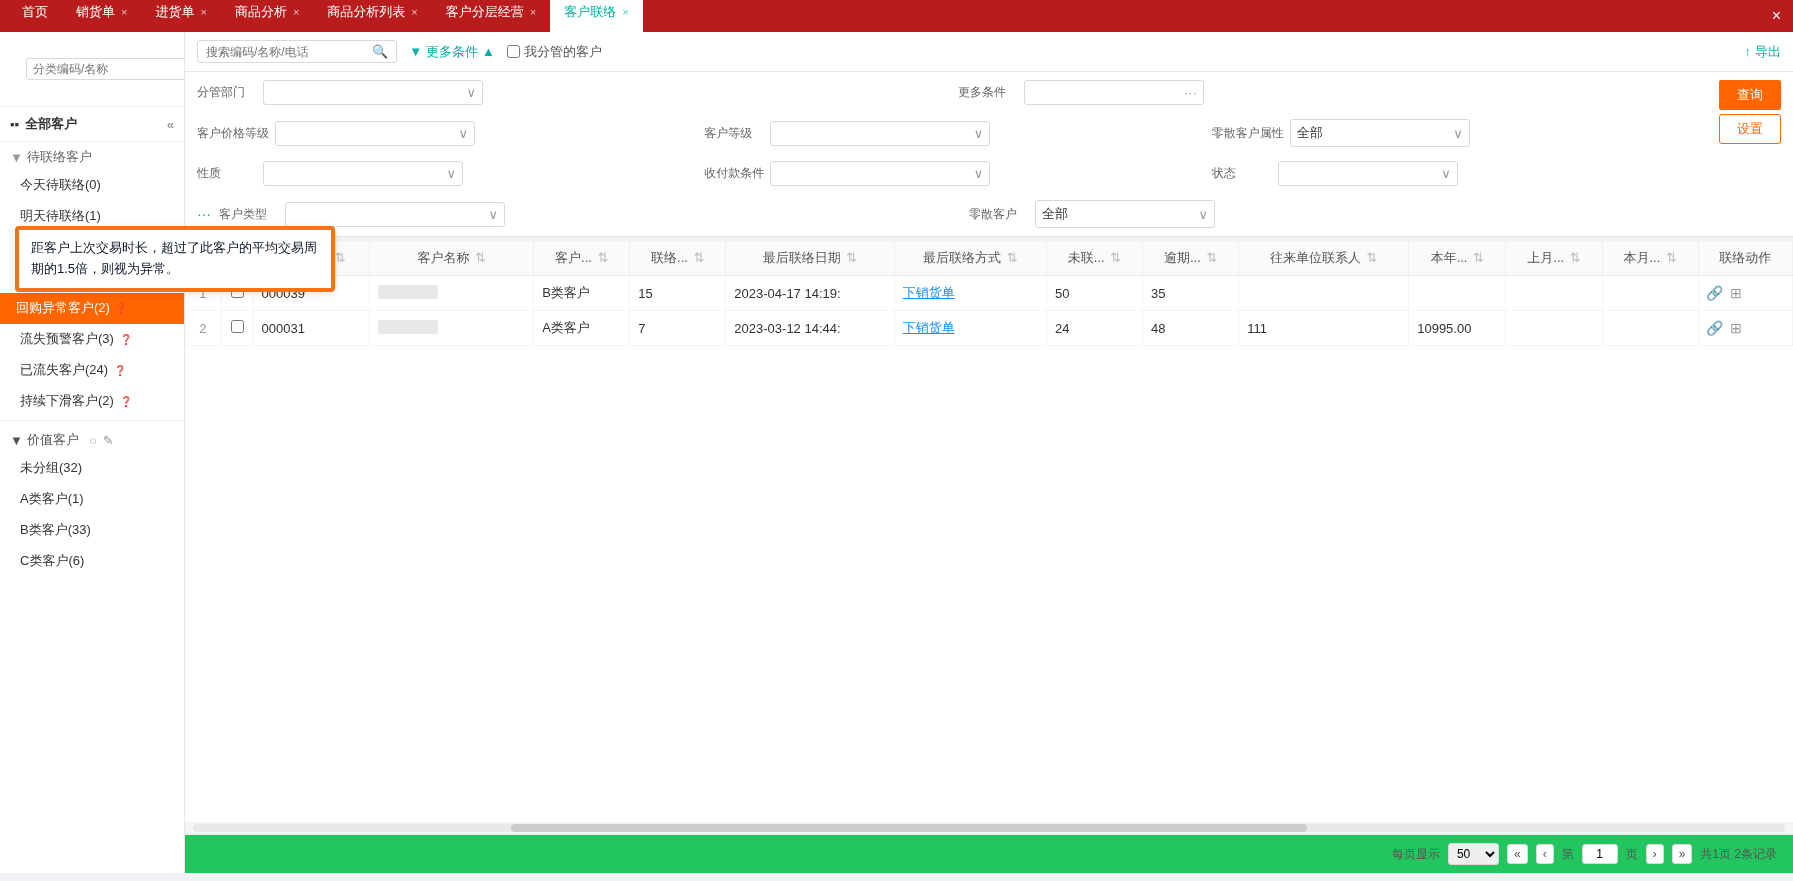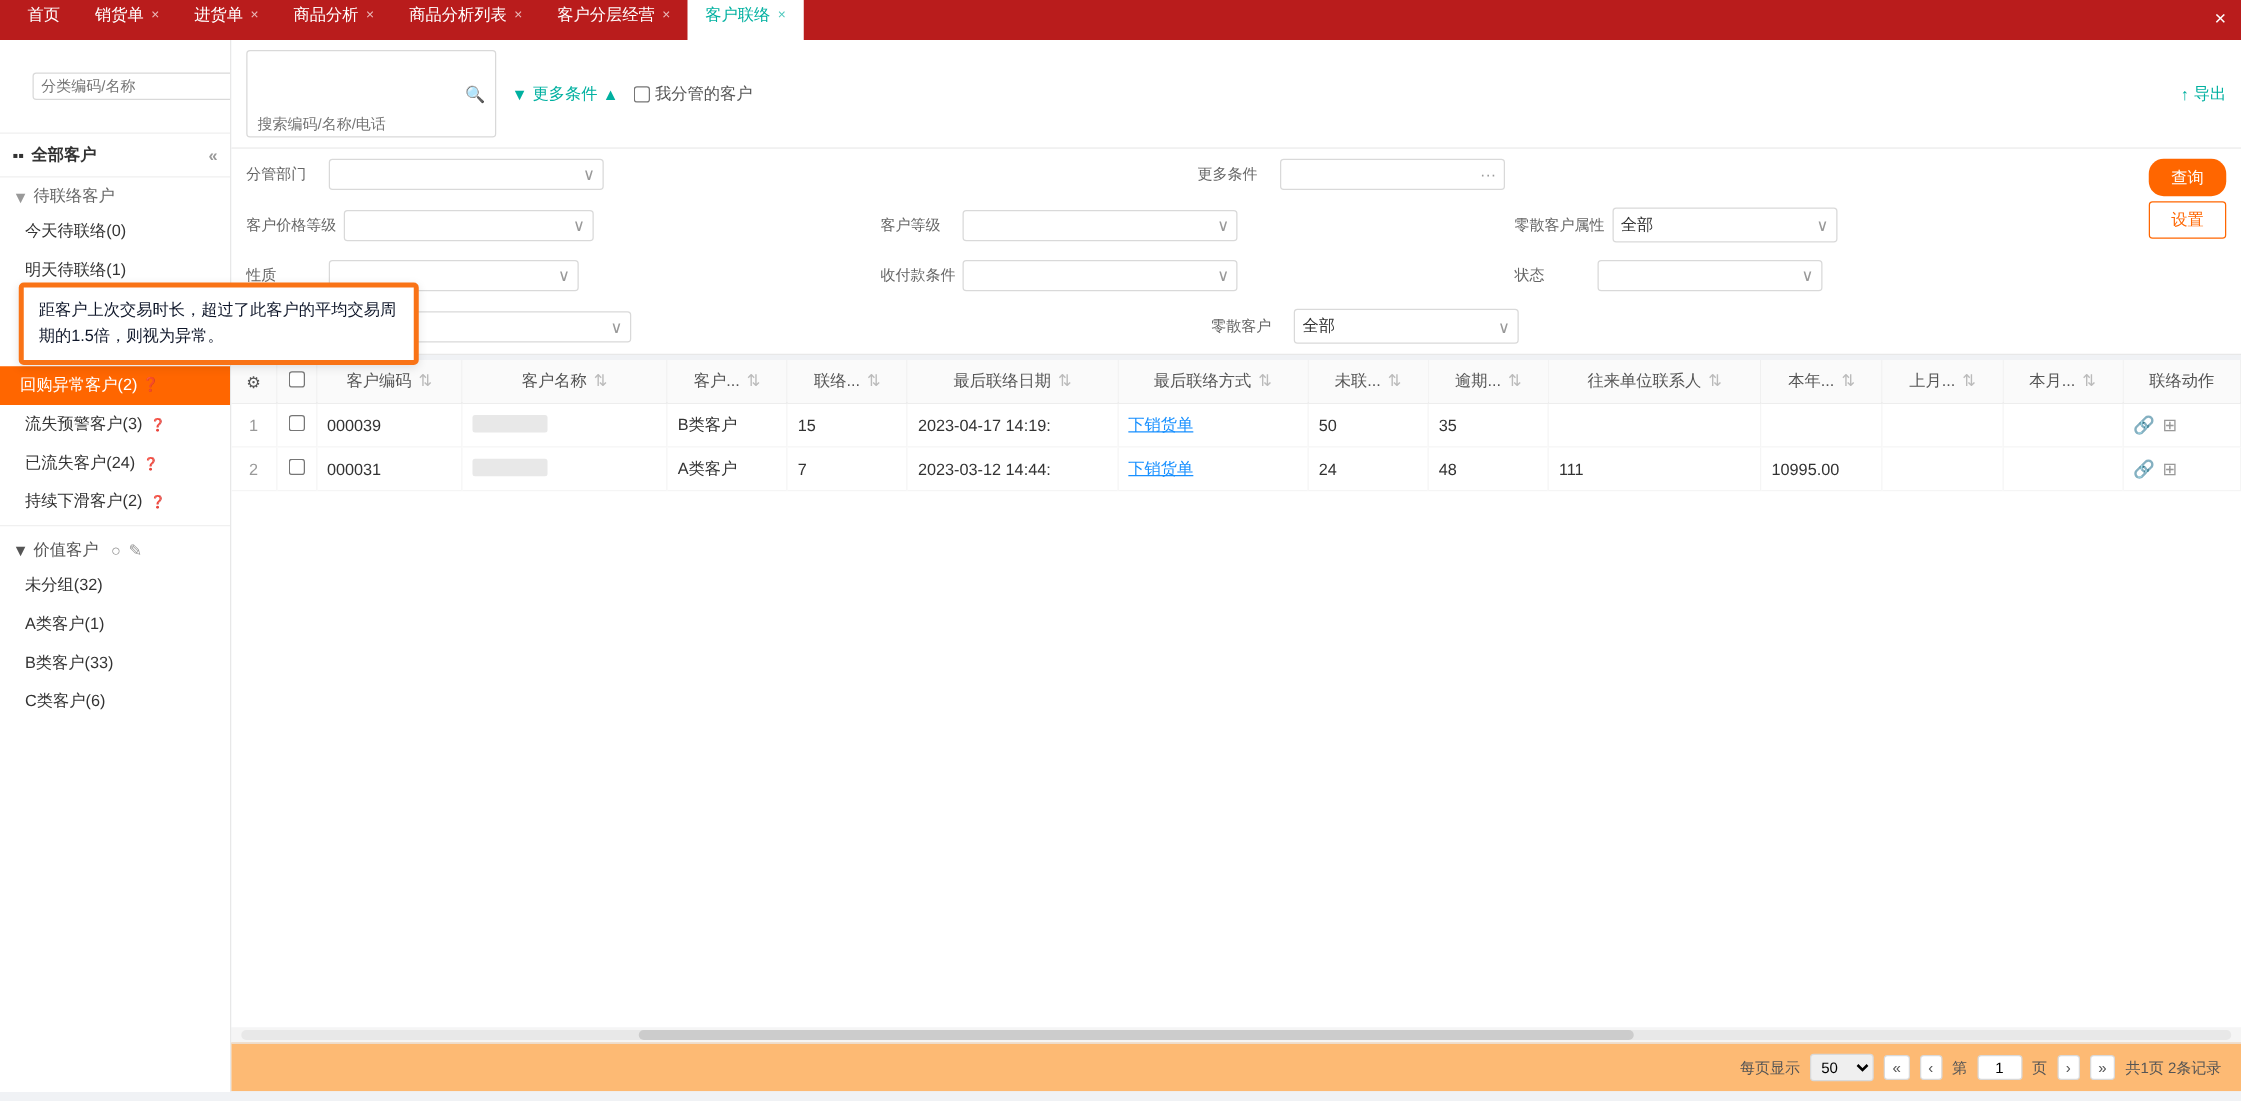--- a/index.html
+++ b/index.html
@@ -128,21 +128,20 @@
       border-radius: 3px;
       padding: 3px 8px;
       min-width: 200px;
       gap: 6px;
     }
     .filter-search input {
       border: none;
       outline: none;
       font-size: 12px;
       width: 160px;
-      margin-top: 48px;
     }
     .filter-more {
       display: flex;
       align-items: center;
       gap: 4px;
       color: #00b0a0;
       cursor: pointer;
       font-size: 12px;
       white-space: nowrap;
     }
@@ -210,21 +209,21 @@
       border-radius: 3px;
       padding: 4px 6px;
       font-size: 12px;
       outline: none;
       min-width: 120px;
     }
     .btn-query {
       background: #ff6600;
       color: white;
       border: none;
-      border-radius: 12px;
+      border-radius: 2px;
       padding: 6px 18px;
       cursor: pointer;
       font-size: 13px;
       white-space: nowrap;
     }
     .btn-settings {
       background: white;
       color: #ff6600;
       border: 1px solid #ff6600;
       border-radius: 3px;
@@ -281,21 +280,21 @@
       color: #333;
       border-right: 1px solid #f5f5f5;
       white-space: nowrap;
     }
     .link-text { color: #1890ff; text-decoration: underline; cursor: pointer; }
     .action-icons { display: flex; gap: 6px; align-items: center; }
     .action-icon { color: #999; cursor: pointer; font-size: 14px; }
 
     
     .table-footer {
-      background: #fdba74;
+      background: #22c55e;
       border-top: 1px solid #e8e8e8;
       padding: 8px 16px;
       display: flex;
       align-items: center;
       justify-content: flex-end;
       gap: 8px;
     }
     .pagination-info { color: #555; font-size: 12px; }
     .page-size-select {
       border: 1px solid #d9d9d9;

